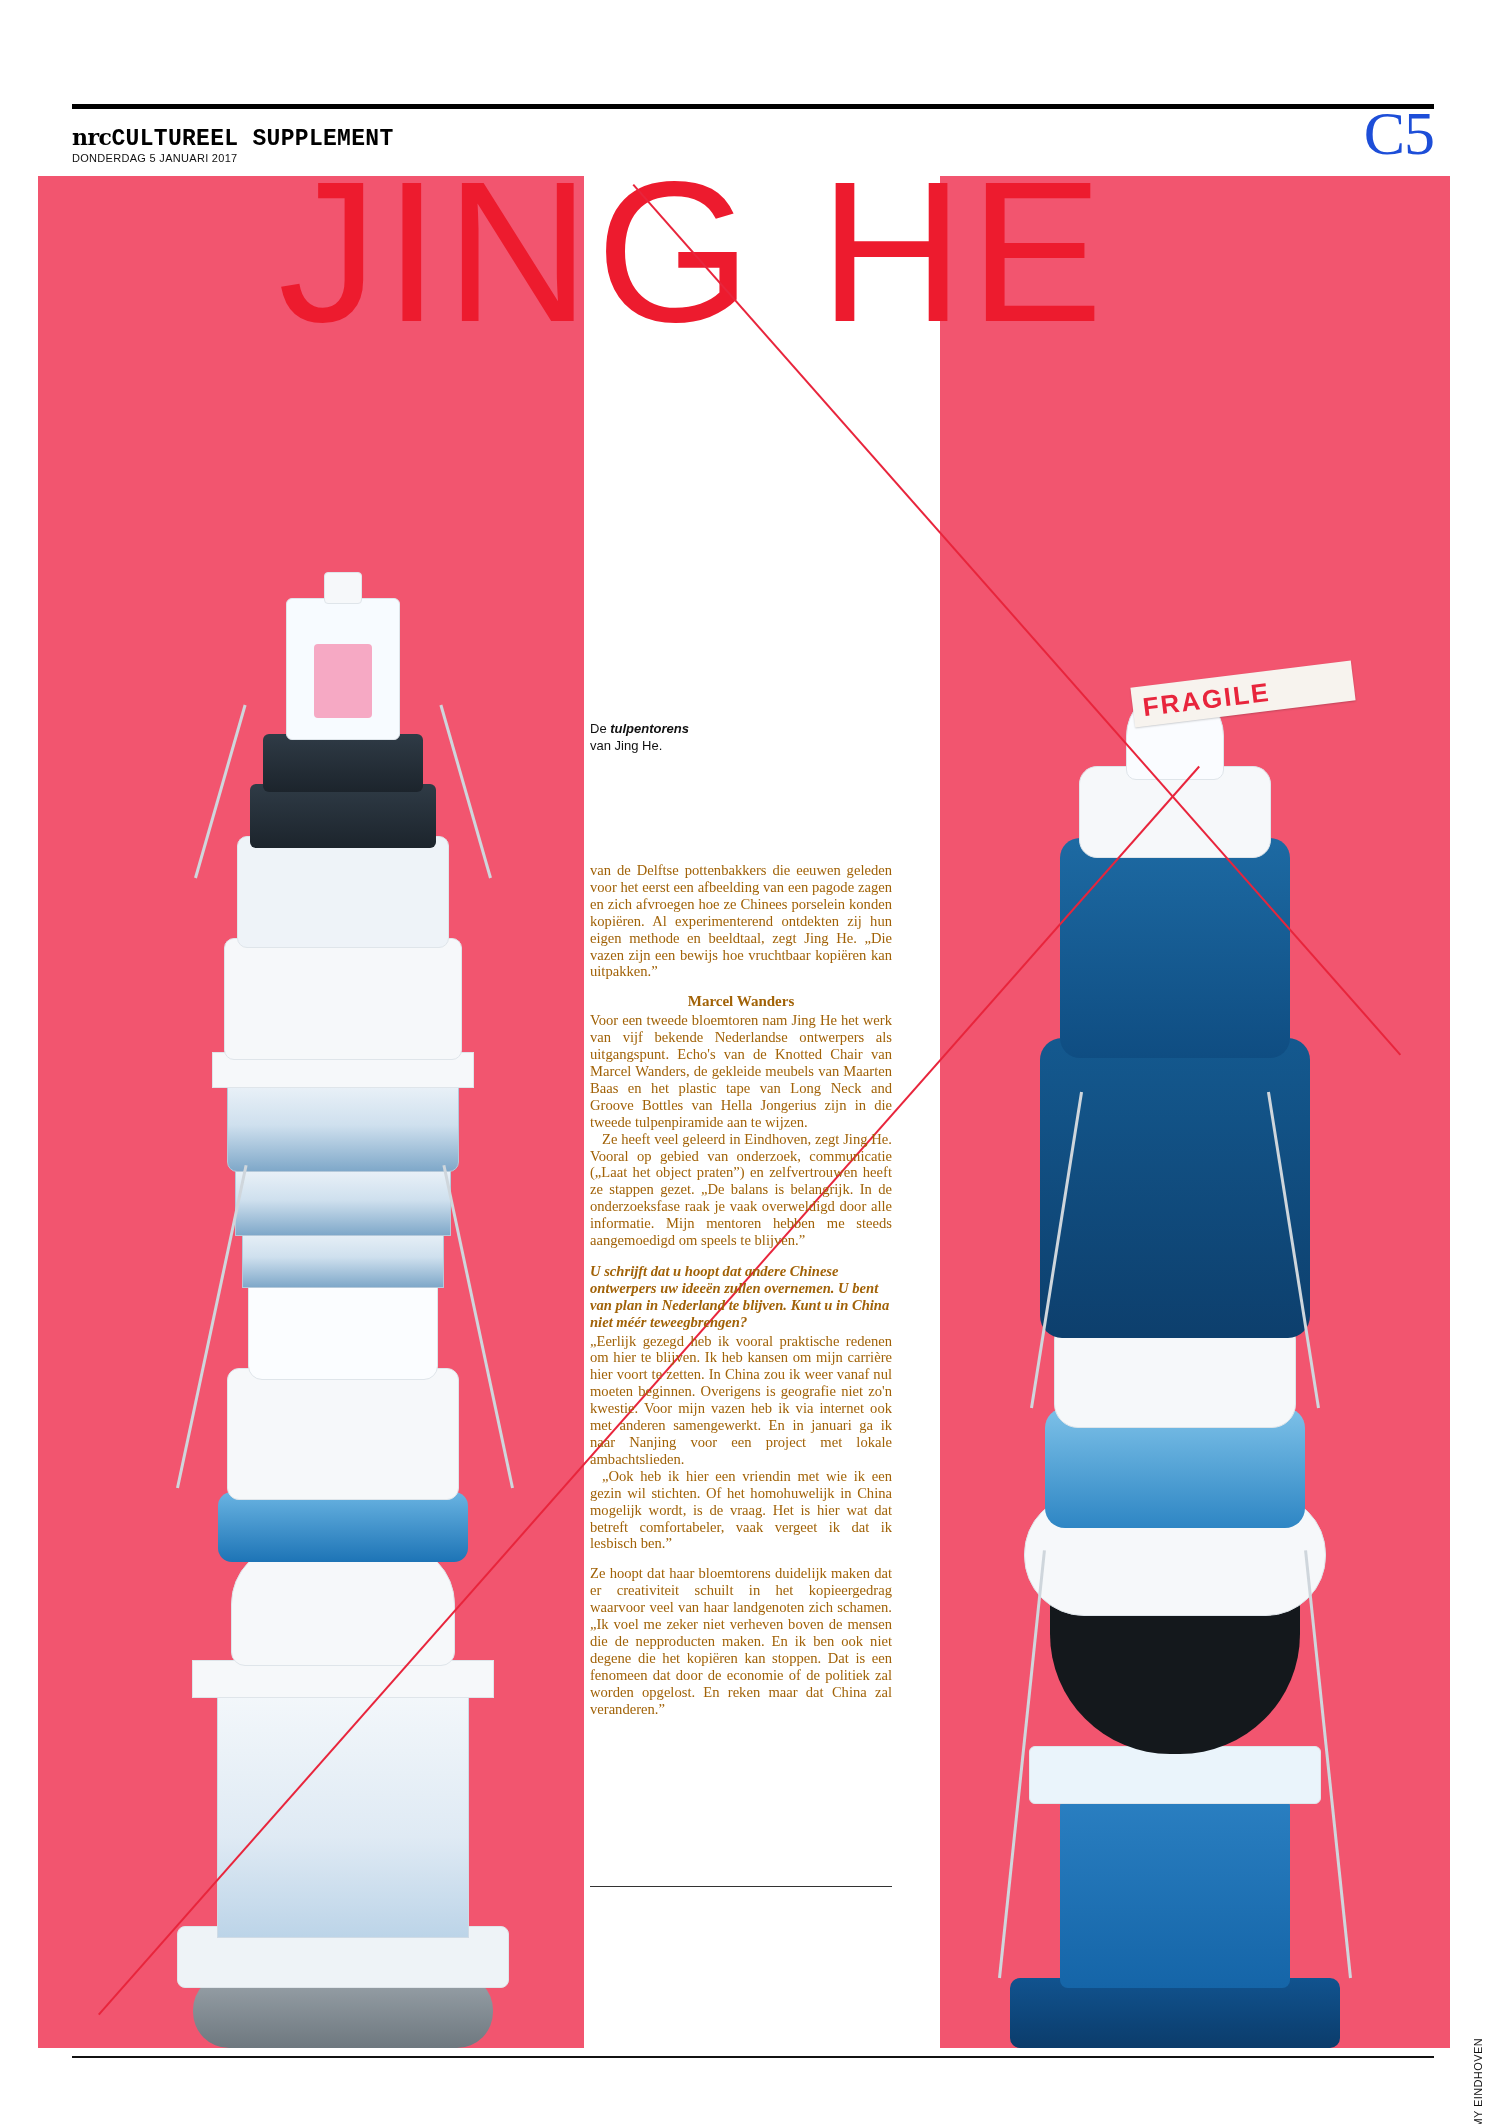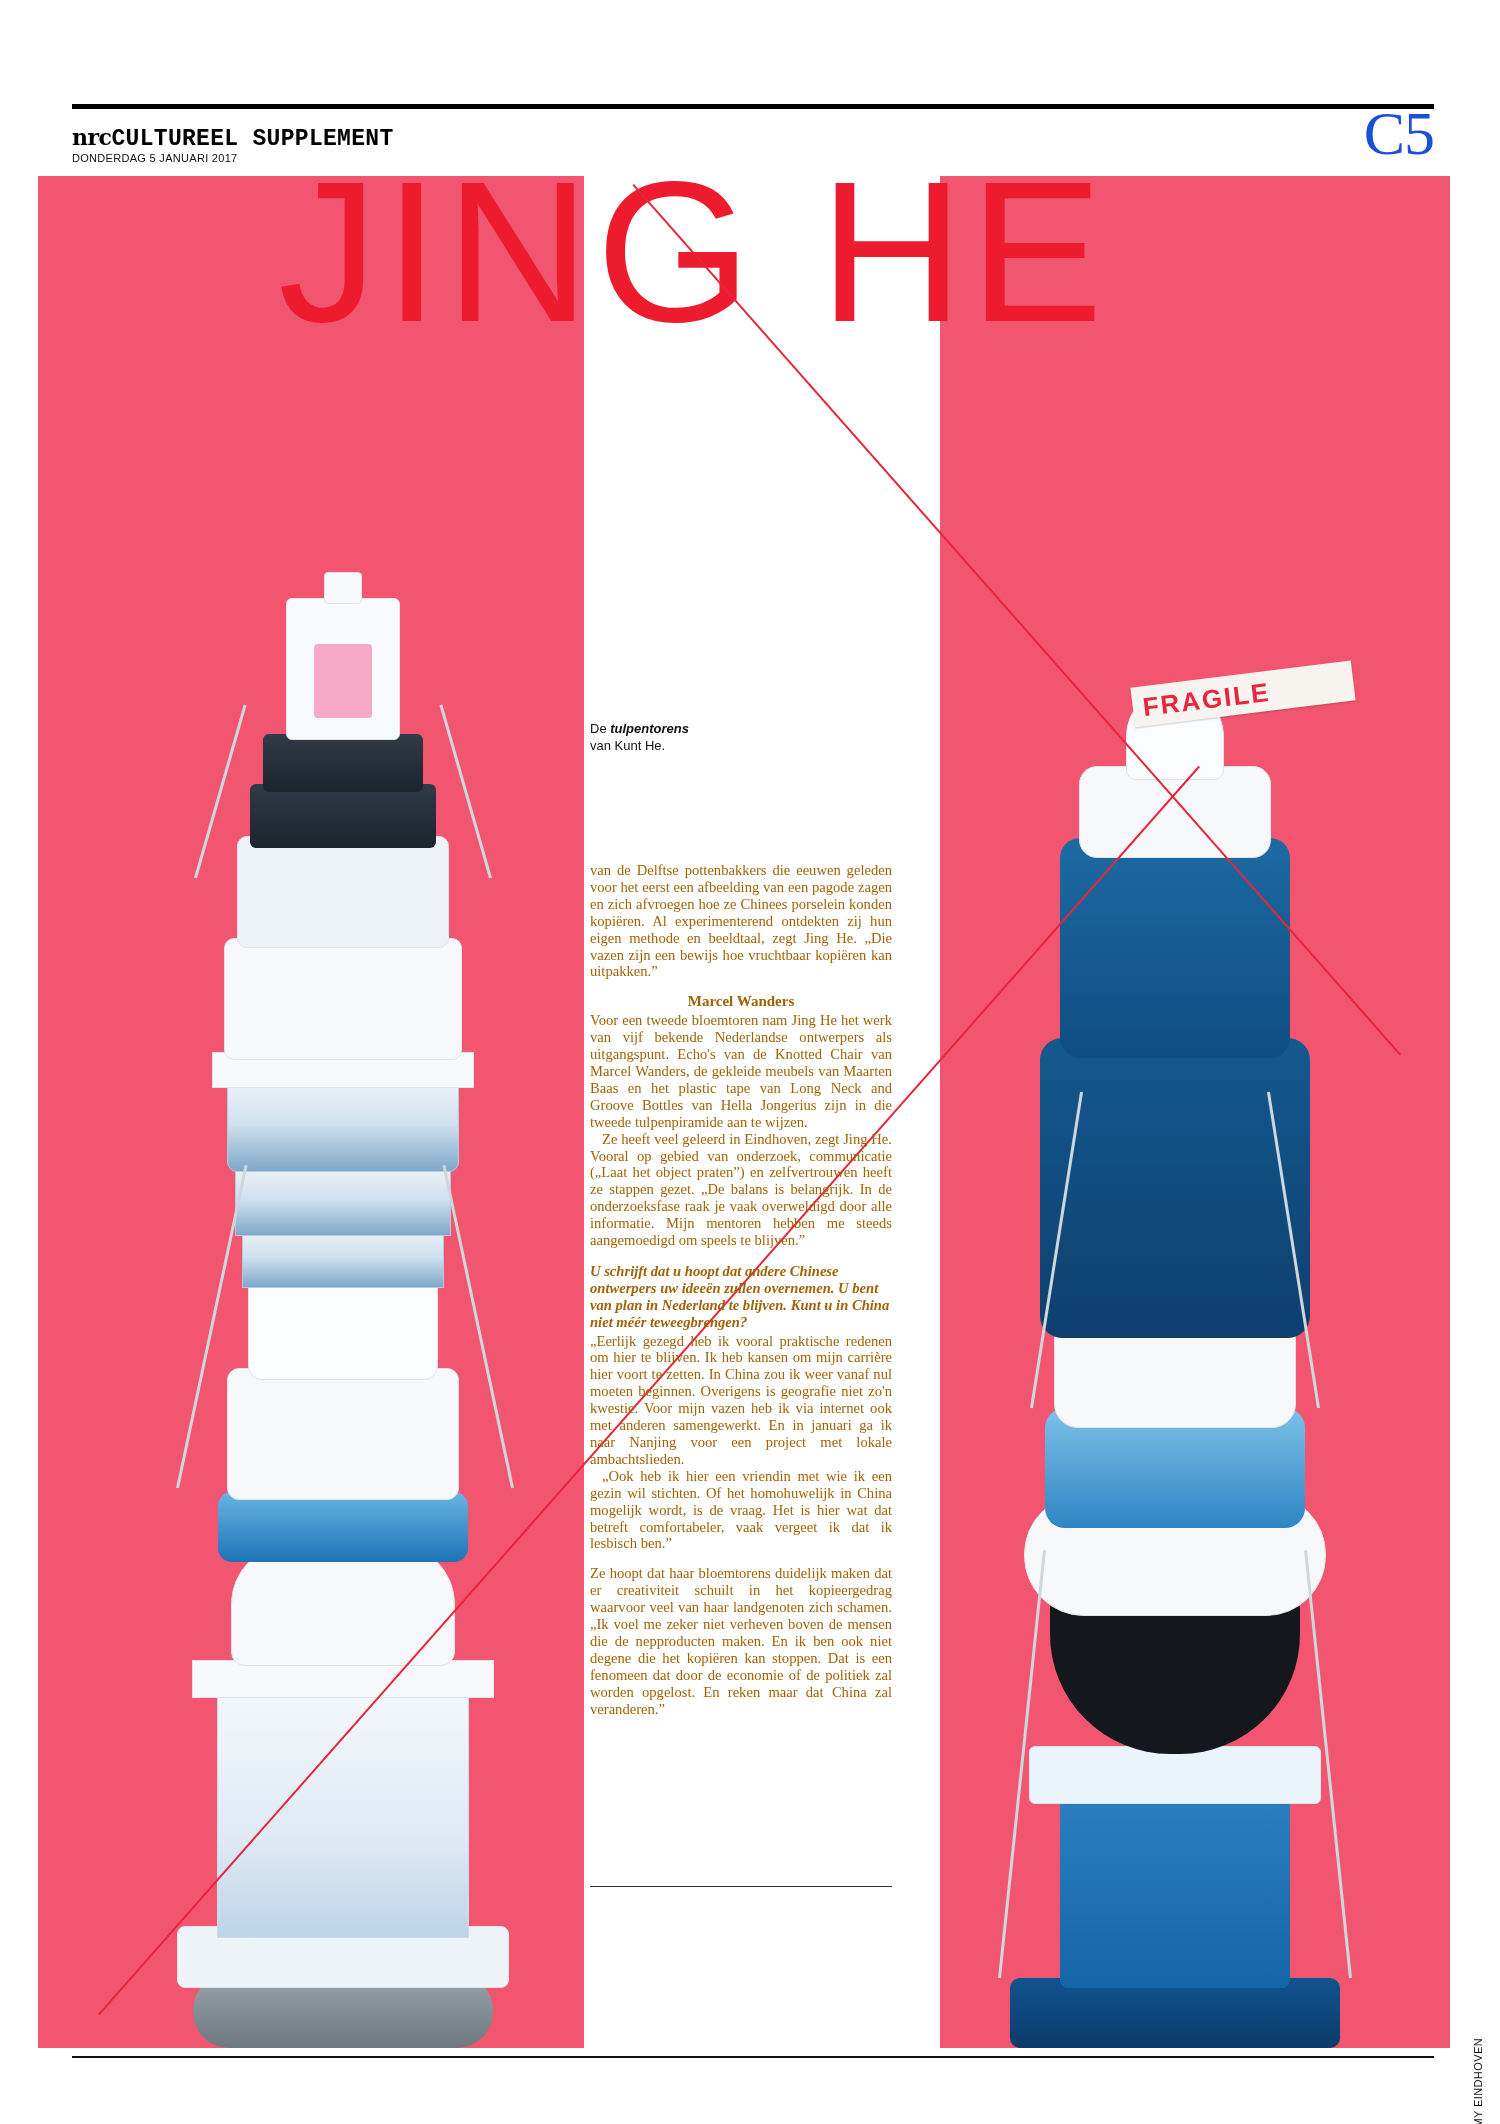--- a/index.html
+++ b/index.html
@@ -345,21 +345,21 @@
     <div class="diag diag-a"></div>
     <div class="diag diag-b"></div>
 
   </div>
 
   <div class="bottom-strip"></div>
   <div class="rule-bottom"></div>
 
   <div class="cap-top">
     <span>De </span><b>tulpentorens</b><br>
-    <span>van Kunt He.</span>
+    <span>van Jing He.</span>
   </div>
 
   <div class="col">
     <p>van de Delftse pottenbakkers die eeuwen geleden voor het eerst een afbeelding van een pagode zagen en zich afvroegen hoe ze Chinees porselein konden kopiëren. Al experimenterend ontdekten zij hun eigen methode en beeldtaal, zegt Jing He. „Die vazen zijn een bewijs hoe vruchtbaar kopiëren kan uitpakken.”</p>
     <h3>Marcel Wanders</h3>
     <p>Voor een tweede bloemtoren nam Jing He het werk van vijf bekende Nederlandse ontwerpers als uitgangspunt. Echo's van de Knotted Chair van Marcel Wanders, de gekleide meubels van Maarten Baas en het plastic tape van Long Neck and Groove Bottles van Hella Jongerius zijn in die tweede tulpenpiramide aan te wijzen.</p>
     <p>Ze heeft veel geleerd in Eindhoven, zegt Jing He. Vooral op gebied van onderzoek, communicatie („Laat het object praten”) en zelfvertrouwen heeft ze stappen gezet. „De balans is belangrijk. In de onderzoeksfase raak je vaak overweldigd door alle informatie. Mijn mentoren hebben me steeds aangemoedigd om speels te blijven.”</p>
     <div class="q">U schrijft dat u hoopt dat andere Chinese ontwerpers uw ideeën zullen overnemen. U bent van plan in Nederland te blijven. Kunt u in China niet méér teweegbrengen?</div>
     <p>„Eerlijk gezegd heb ik vooral praktische redenen om hier te blijven. Ik heb kansen om mijn carrière hier voort te zetten. In China zou ik weer vanaf nul moeten beginnen. Overigens is geografie niet zo'n kwestie. Voor mijn vazen heb ik via internet ook met anderen samengewerkt. En in januari ga ik naar Nanjing voor een project met lokale ambachtslieden.</p>
     <p>„Ook heb ik hier een vriendin met wie ik een gezin wil stichten. Of het homohuwelijk in China mogelijk wordt, is de vraag. Het is hier wat dat betreft comfortabeler, vaak vergeet ik dat ik lesbisch ben.”</p>

